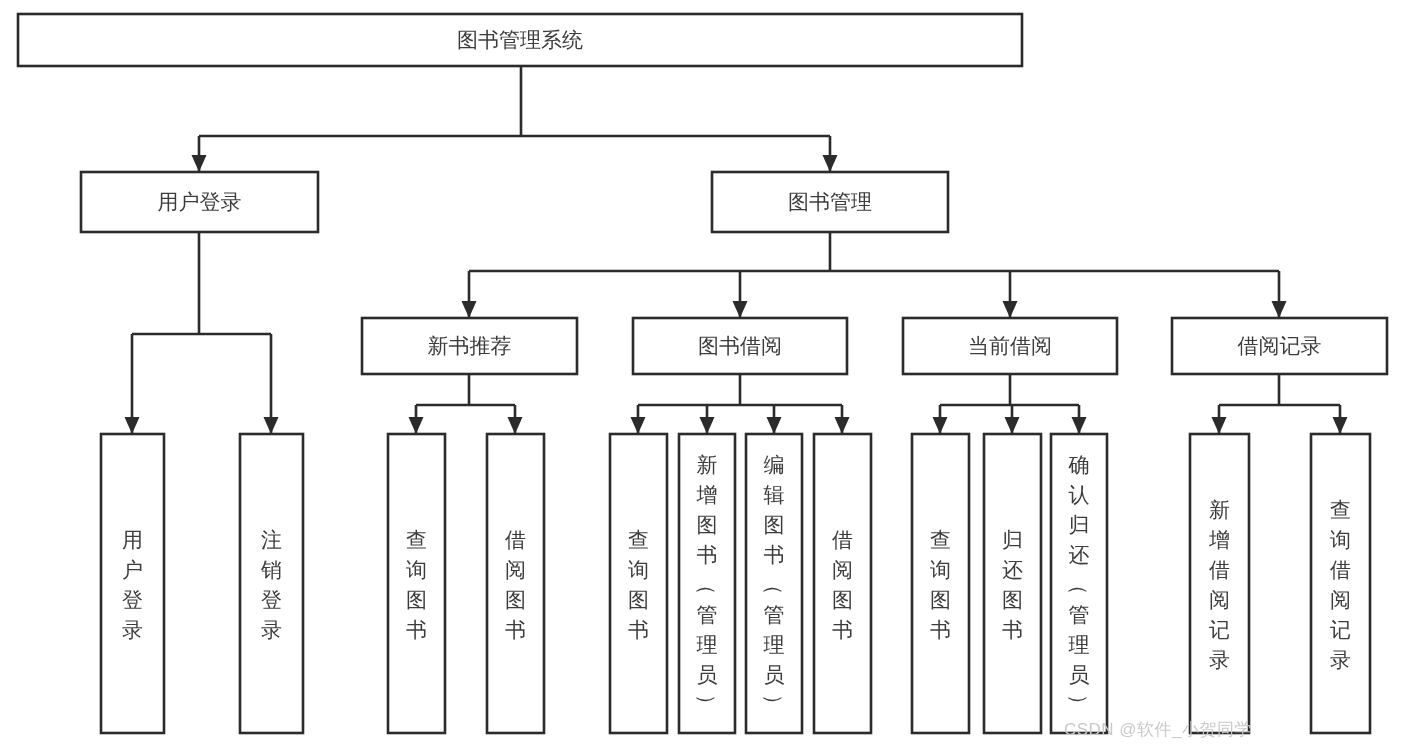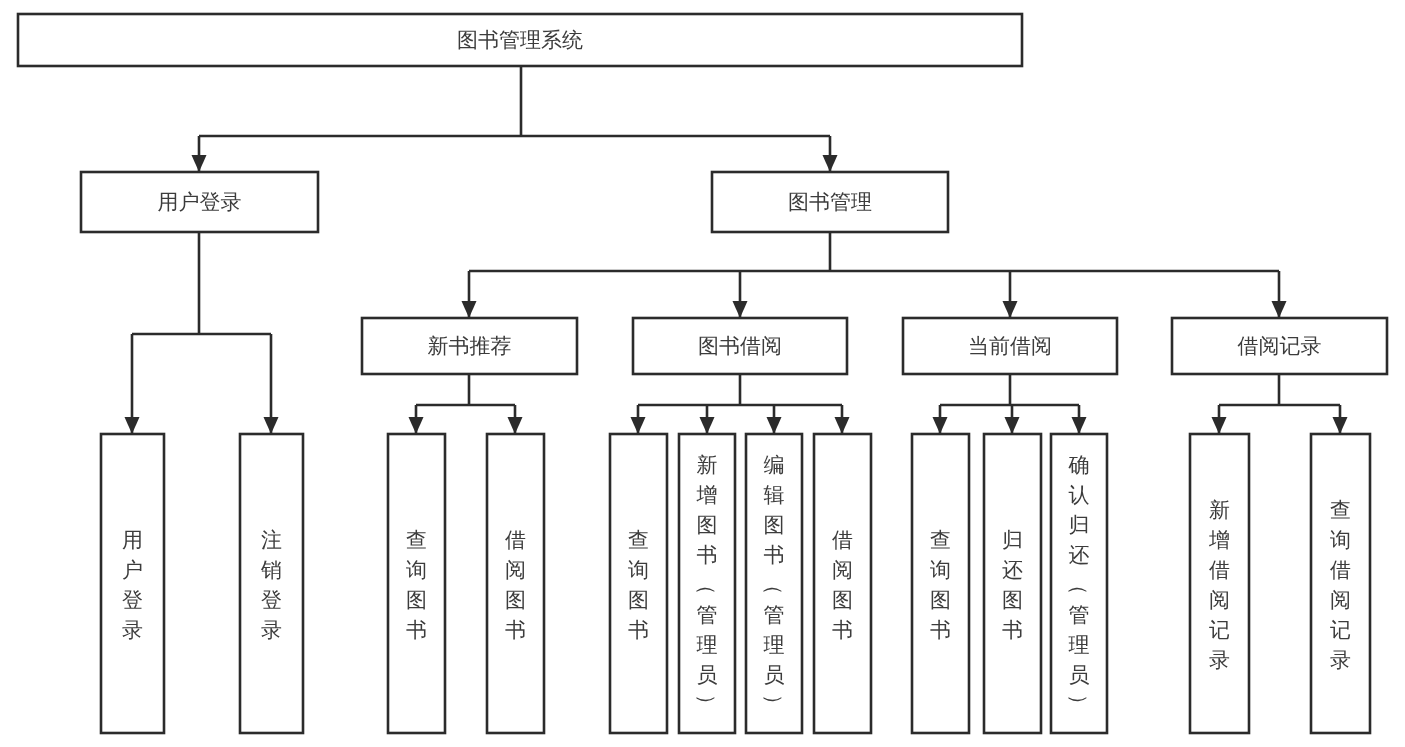--- a/index.html
+++ b/index.html
@@ -257,13 +257,14 @@
           <rect x="1311" y="434" width="59" height="299" class="node-box"></rect>
           <text x="1340.5" y="516.5" class="vlabel-char">查</text>
           <text x="1340.5" y="546.5" class="vlabel-char">询</text>
           <text x="1340.5" y="576.5" class="vlabel-char">借</text>
           <text x="1340.5" y="606.5" class="vlabel-char">阅</text>
           <text x="1340.5" y="636.5" class="vlabel-char">记</text>
           <text x="1340.5" y="666.5" class="vlabel-char">录</text>
         </g>
       </g>
   </svg>
+  <div id="watermark">CSDN @软件_小贺同学</div>
 </div>
 
 </body></html>

